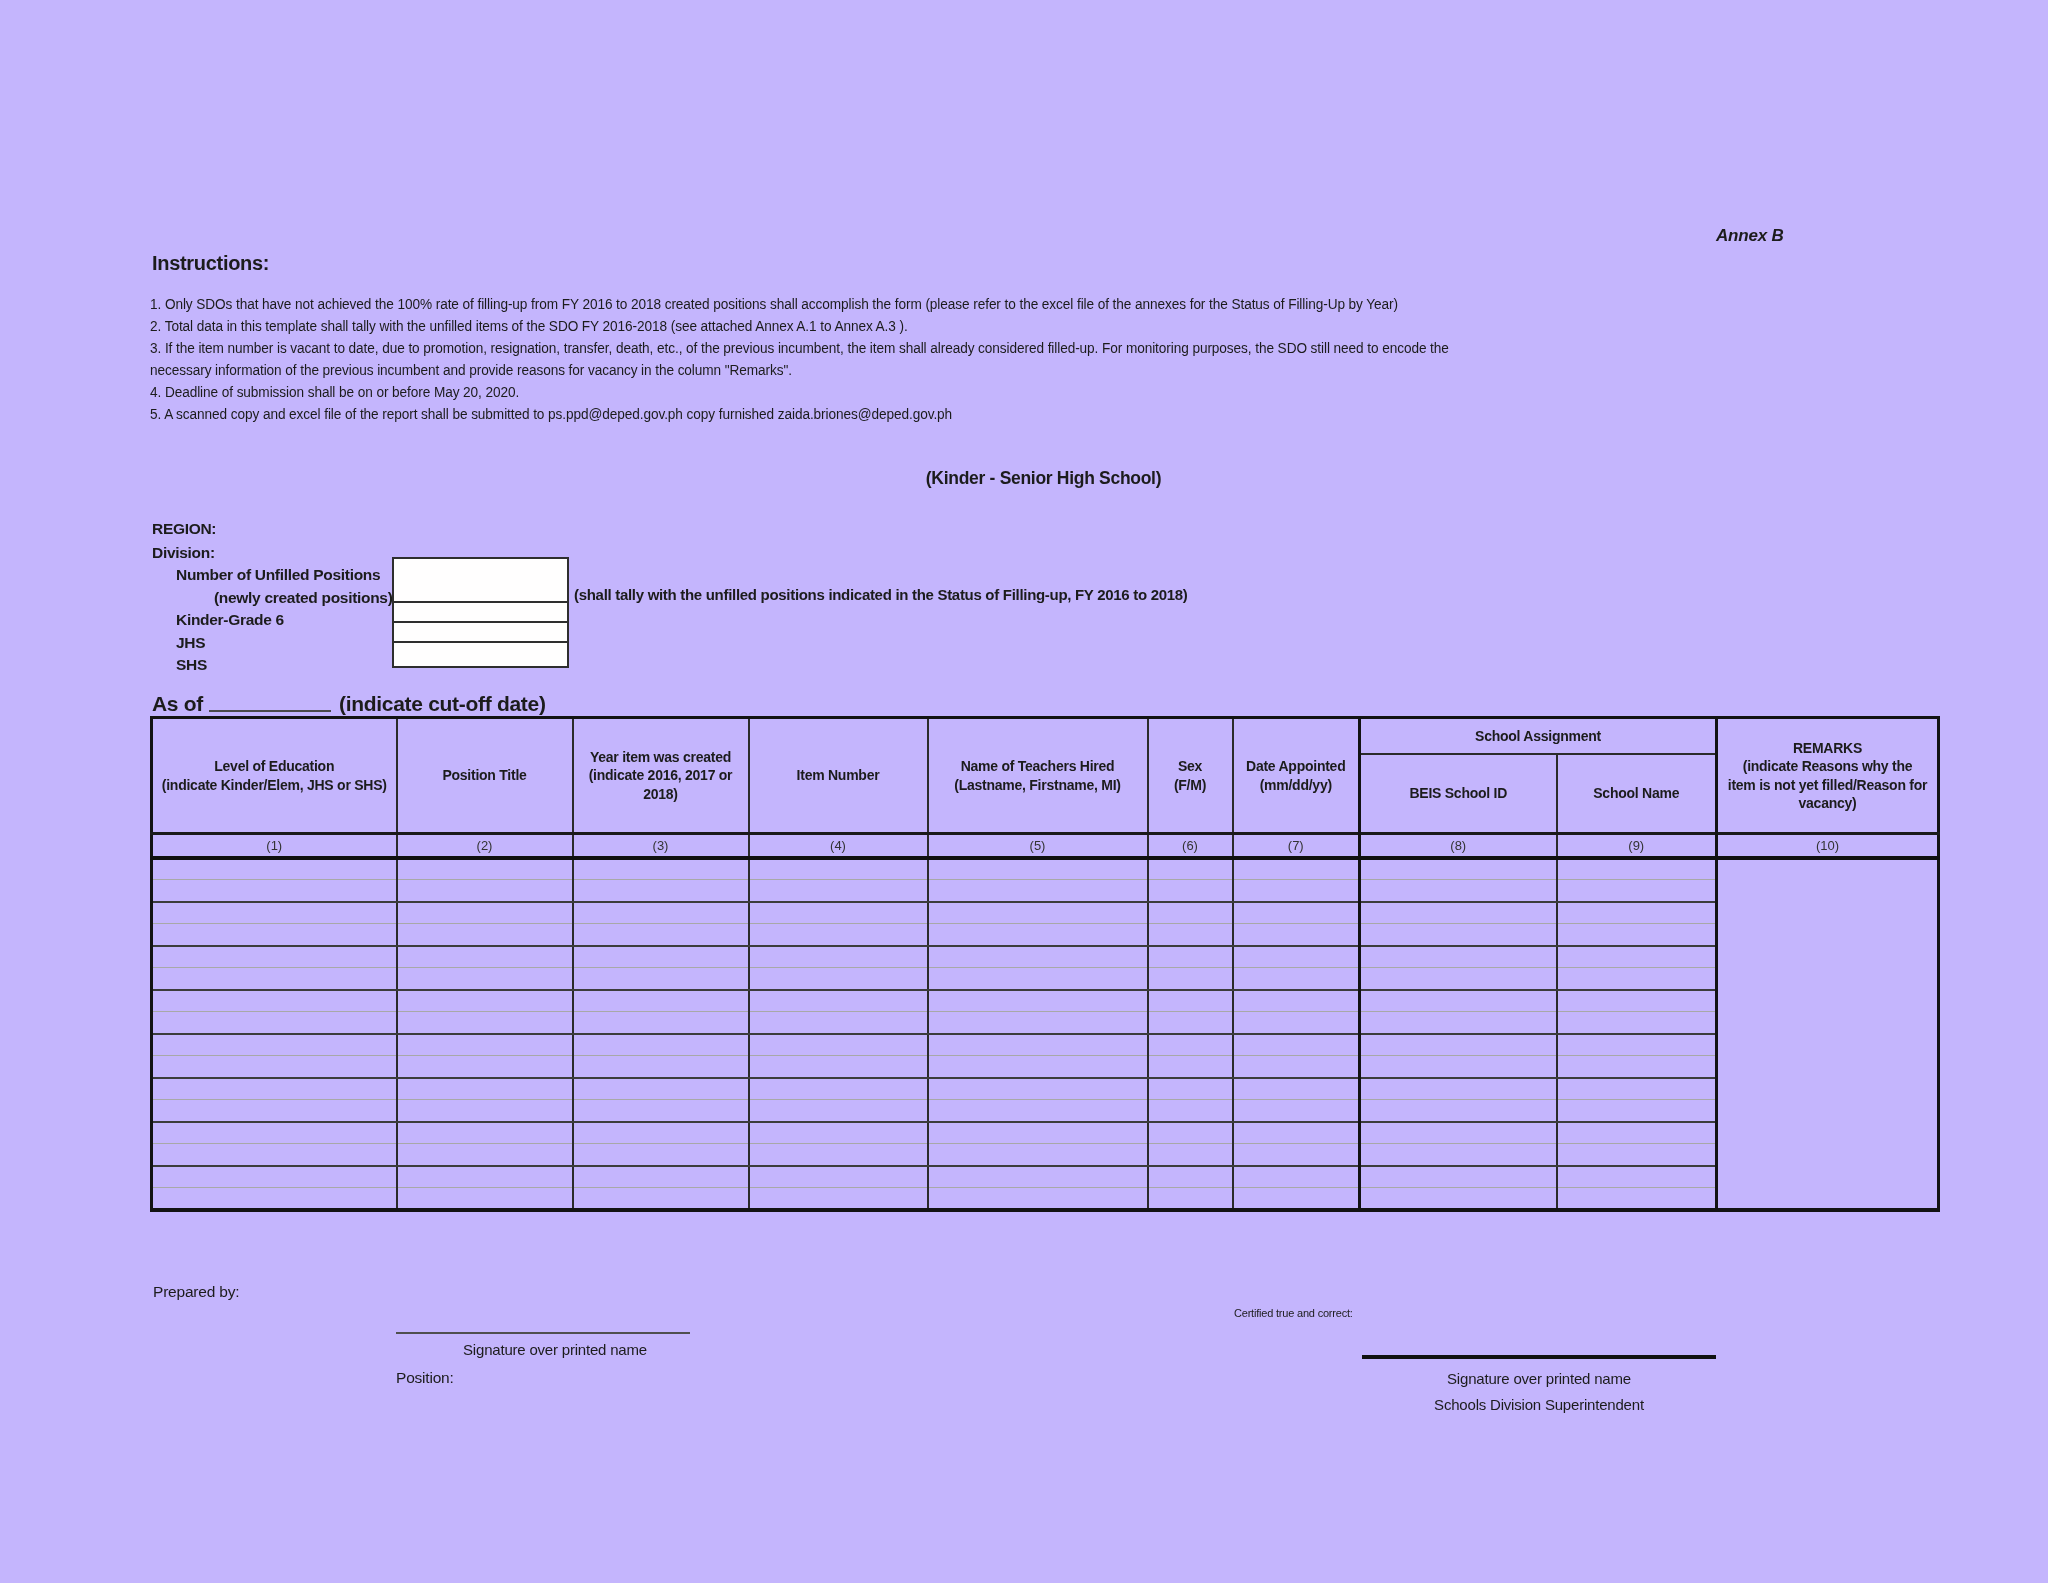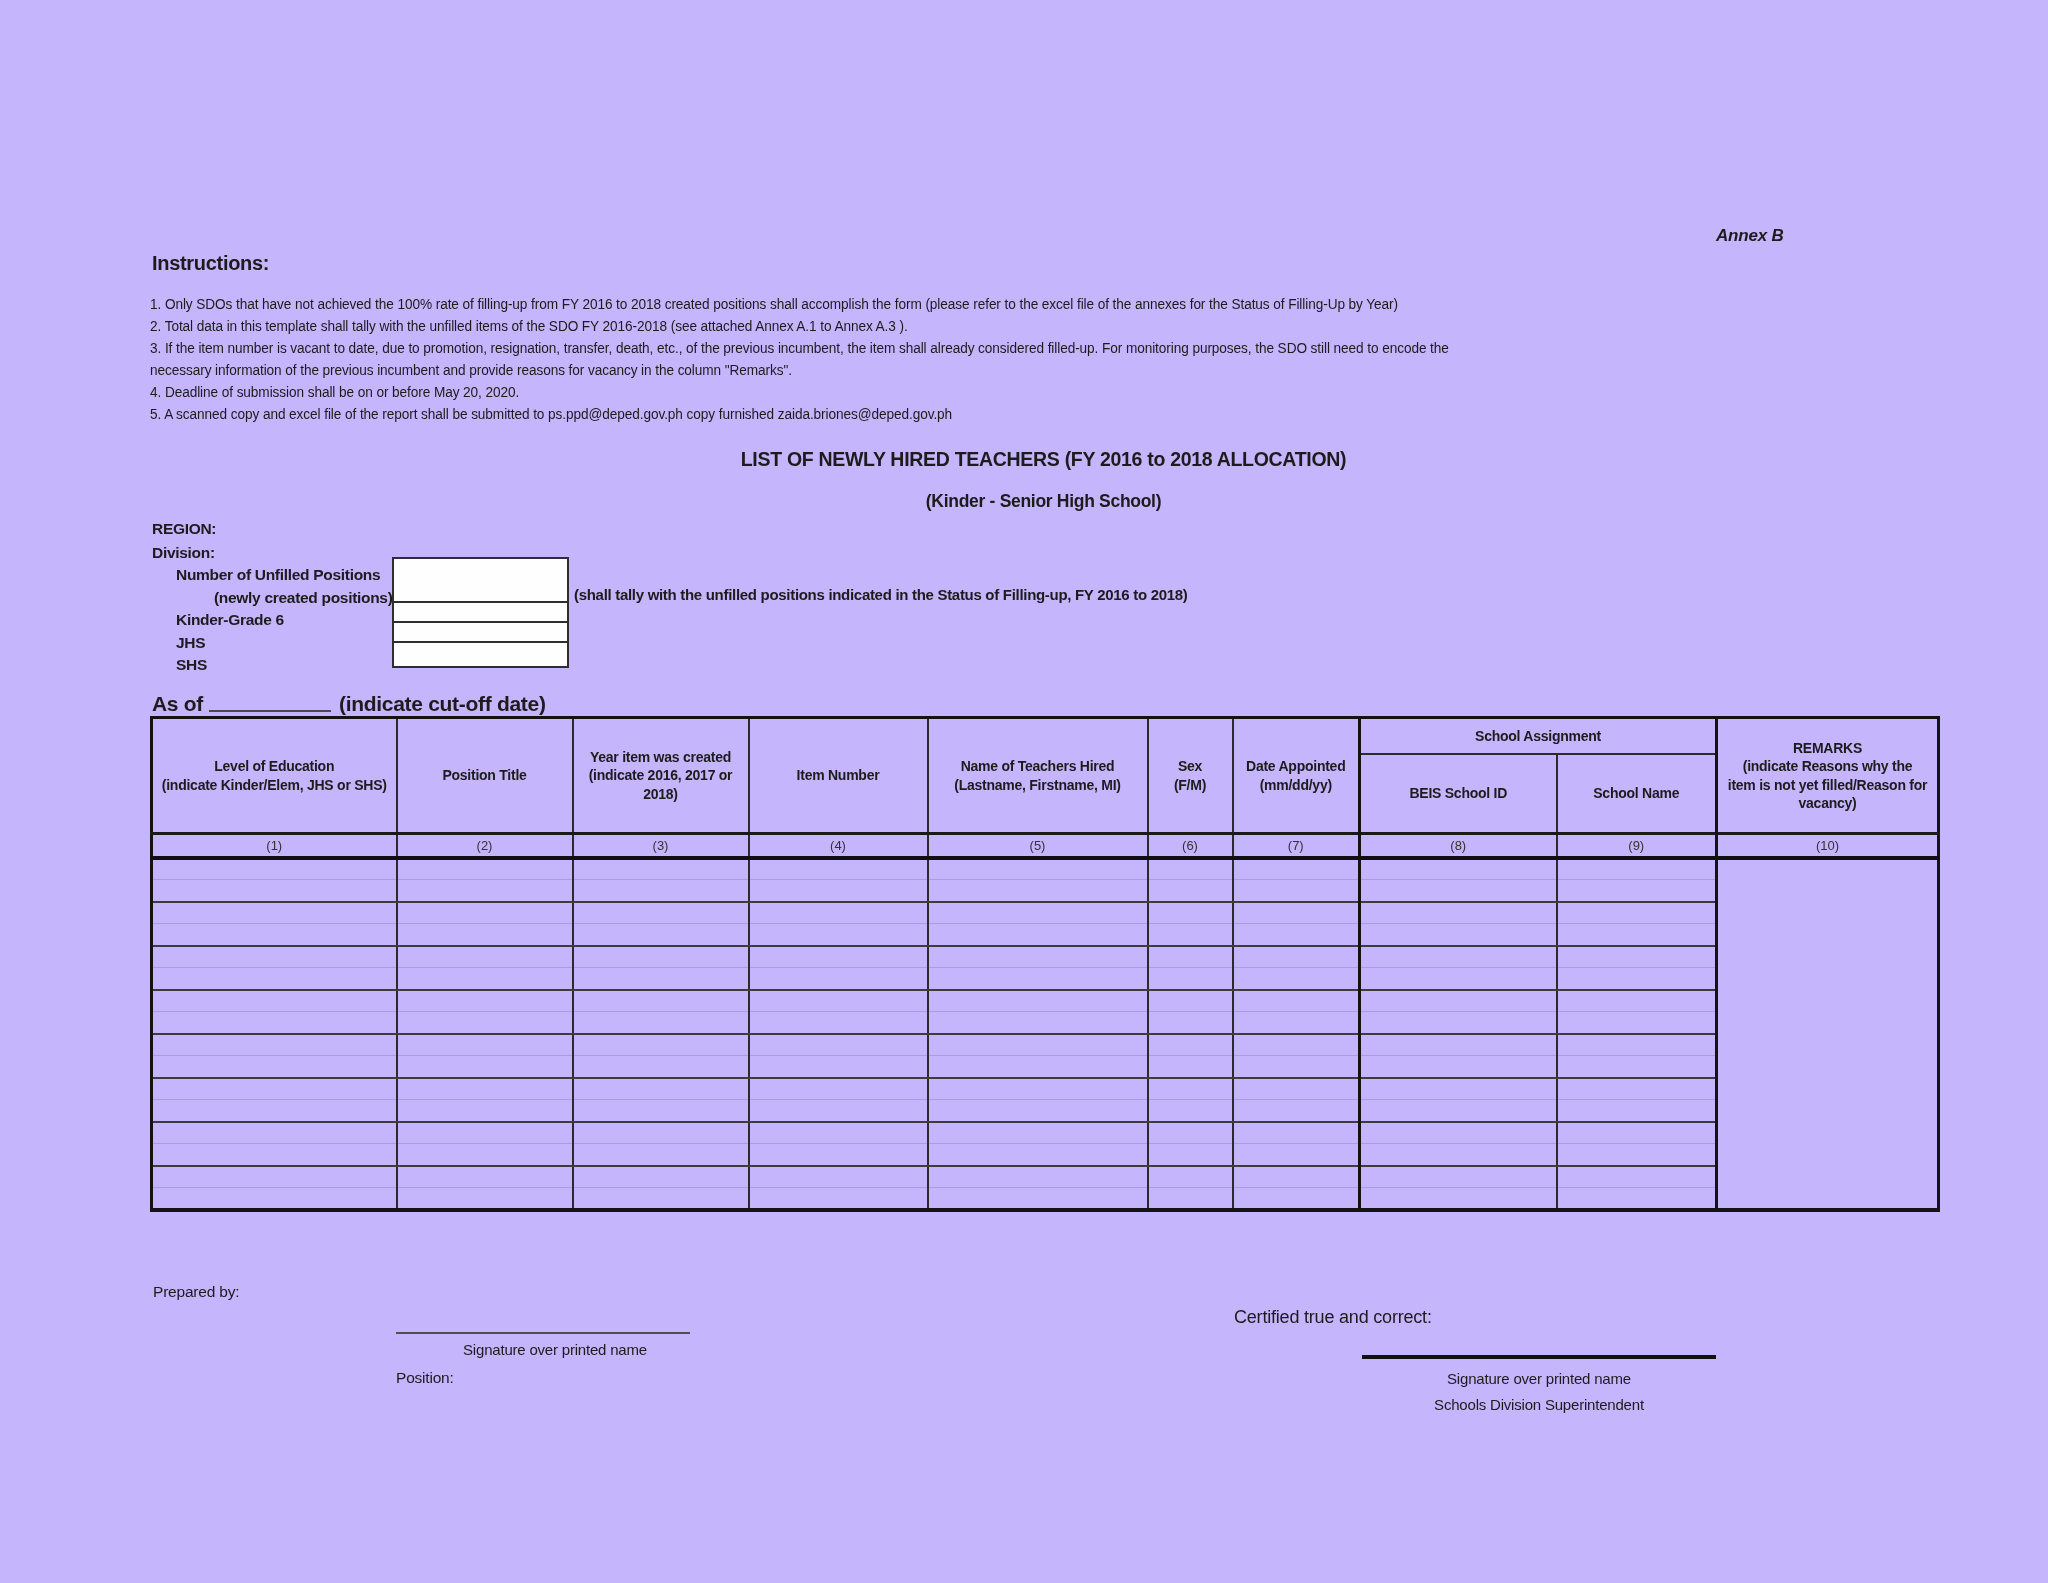--- a/index.html
+++ b/index.html
@@ -62,21 +62,21 @@
   .grid tbody td{border-top:none;border-bottom:1px solid #a8a8a8;}
   .grid tbody tr:nth-child(even) td{border-bottom:2px solid #3c3c3c;}
   .grid tbody tr:last-child td{border-bottom:none;}
   .remarks-cell{border-bottom:none !important;}
   .thick-left{border-left:3px solid #131313 !important;}
   
   .prepared{left:153px;top:1283px;font-size:15.5px;letter-spacing:-0.2px;}
   .sig-line-left{left:396px;top:1332px;width:294px;border-top:2px solid #4f4f4f;height:0;}
   .sig-cap-left{left:408px;top:1341px;width:294px;text-align:center;font-size:15px;letter-spacing:-0.2px;}
   .position{left:396px;top:1369px;font-size:15.5px;letter-spacing:-0.2px;}
-  .certified{left:1234px;top:1307px;font-size:18px;letter-spacing:-0.2px;}
+  .certified{left:1234px;top:1307px;font-size:11px;letter-spacing:-0.2px;}
   .sig-line-right{left:1362px;top:1355px;width:354px;border-top:4px solid #111;height:0;}
   .sig-cap-right{left:1332px;top:1366px;width:414px;text-align:center;font-size:15px;line-height:26px;letter-spacing:-0.2px;}
 </style>
 </head>
 <body>
 
 <div class="page">
 
   <div class="abs annex">Annex B</div>
 
@@ -84,21 +84,20 @@
   <div class="abs instr-list">
     <div class="instr-item">1.  Only SDOs that have not achieved the 100%  rate of filling-up  from FY 2016 to 2018 created positions shall accomplish the form (please refer to the excel file of the annexes for the Status of Filling-Up by Year)</div>
     <div class="instr-item">2. Total  data in this template shall tally with the unfilled items of the SDO FY 2016-2018  (see attached Annex A.1 to Annex A.3 ).</div>
     <div class="instr-item">3. If the item number is vacant to date,  due to promotion, resignation, transfer, death, etc., of the previous incumbent,  the item shall already considered filled-up. For monitoring purposes, the SDO still need to encode the
 necessary information of the previous incumbent and provide reasons for vacancy in the column "Remarks".</div>
     <div class="instr-item">4. Deadline of submission shall be on or before May 20, 2020.</div>
     <div class="instr-item">5. A scanned copy and excel file of the report shall be submitted to ps.ppd@deped.gov.ph copy furnished zaida.briones@deped.gov.ph</div>
   </div>
 
   <div class="abs title-block">
-    <div class="t1">LIST OF NEWLY HIRED TEACHERS (FY 2016 to 2018 ALLOCATION)</div>
     <div class="t2">(Kinder - Senior High School)</div>
   </div>
 
   <div class="abs flabel lbl-region">REGION:</div>
   <div class="abs flabel lbl-division">Division:</div>
   <div class="abs flabel lbl-unfilled1">Number of Unfilled Positions</div>
   <div class="abs flabel lbl-unfilled2">(newly created positions)</div>
   <div class="abs flabel lbl-kinder">Kinder-Grade 6</div>
   <div class="abs flabel lbl-jhs">JHS</div>
   <div class="abs flabel lbl-shs">SHS</div>

